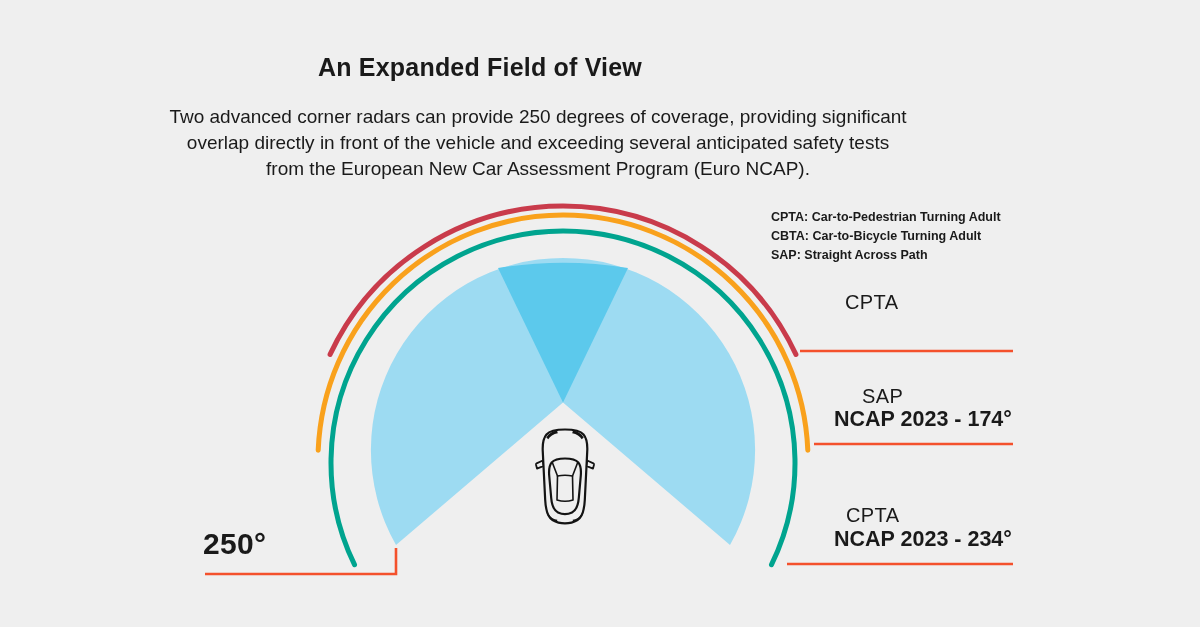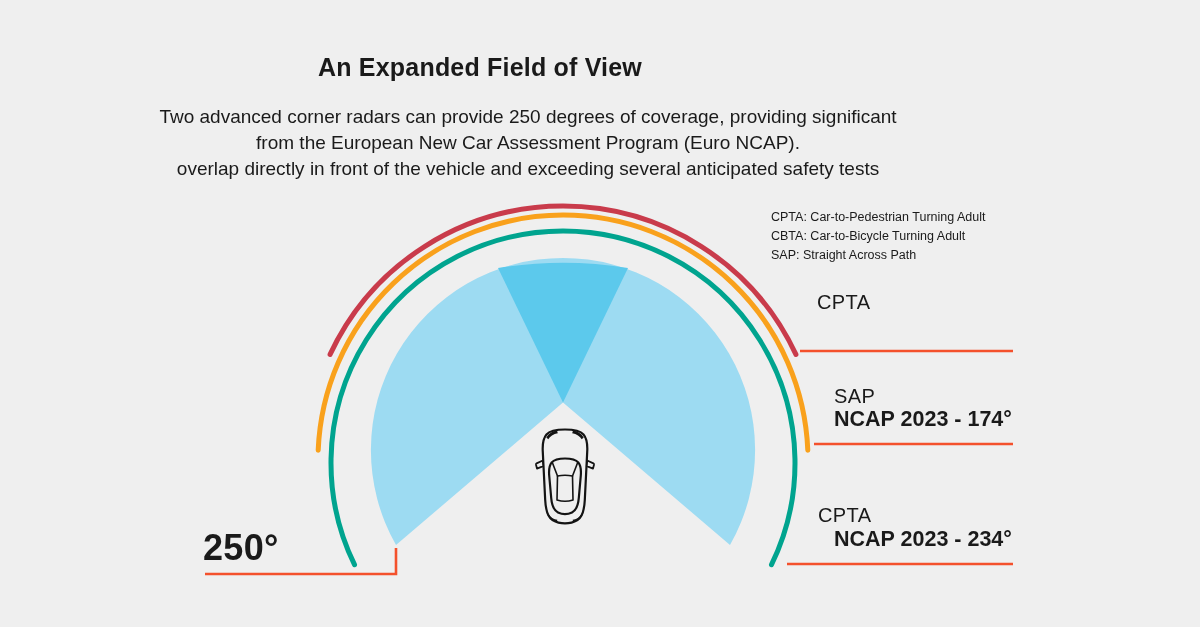--- a/index.html
+++ b/index.html
@@ -14,38 +14,38 @@
   .diagram-svg{position:absolute;left:0;top:0;width:1200px;height:627px;}
   .abs{position:absolute;}
   .title{
     left:0;top:53px;width:960px;
     text-align:center;
     font-size:25px;font-weight:700;letter-spacing:.2px;
   }
   .subtitle{
     left:0;top:104px;width:1056px;
     text-align:center;
-    font-size:19px;line-height:26px;font-weight:400;
+    font-size:19px;line-height:26px;font-weight:400;padding-left:10px;
   }
   .legend{
     left:771px;top:208px;
-    font-size:12.5px;line-height:19px;font-weight:400;
+    font-size:12.5px;line-height:19px;font-weight:700;
     white-space:nowrap;
   }
   .test-abbr{
     font-size:20px;line-height:22px;font-weight:400;
-    letter-spacing:.4px;white-space:nowrap;
+    letter-spacing:.4px;white-space:nowrap;margin-left:28px;
   }
   .test-value{
     font-size:21.5px;line-height:24px;font-weight:700;
     white-space:nowrap;
   }
   .coverage-label{
     left:203px;top:527px;
-    font-size:36px;font-weight:600;letter-spacing:.3px;
+    font-size:30px;font-weight:600;letter-spacing:.3px;
     white-space:nowrap;
   }
 </style>
 </head>
 <body>
 
 <div class="canvas">
 
   <svg class="diagram-svg" viewBox="0 0 1200 627">
 
@@ -99,22 +99,22 @@
       <path stroke="none" d="M 583.7 437.5 C 581.5 433.5 577.5 431.3 573 430.6 L 572.2 433.2 C 576.5 434 580.2 436.2 581.7 439.3 Z" fill="#141414"></path>
       <path stroke="none" d="M 547.5 515.5 C 549.5 519 553 521 557 521.7 L 557.3 519.8 C 553.8 519.2 550.8 517.6 549.2 514.9 Z" fill="#141414"></path>
       <path stroke="none" d="M 582.5 515.5 C 580.5 519 577 521 573 521.7 L 572.7 519.8 C 576.2 519.2 579.2 517.6 580.8 514.9 Z" fill="#141414"></path>
     </g>
   </svg>
 
   <div class="abs title">An Expanded Field of View</div>
 
   <div class="abs subtitle">
     <div>Two advanced corner radars can provide 250 degrees of coverage, providing significant</div>
+    <div>overlap directly in front of the vehicle and exceeding several anticipated safety tests</div>
     <div>from the European New Car Assessment Program (Euro NCAP).</div>
-    <div>overlap directly in front of the vehicle and exceeding several anticipated safety tests</div>
   </div>
 
   <div class="abs legend">
     <div>CPTA: Car-to-Pedestrian Turning Adult</div>
     <div>CBTA: Car-to-Bicycle Turning Adult</div>
     <div>SAP: Straight Across Path</div>
   </div>
 
   <div class="abs test-abbr" style="left:817px;top:291px;">CPTA</div>
 

